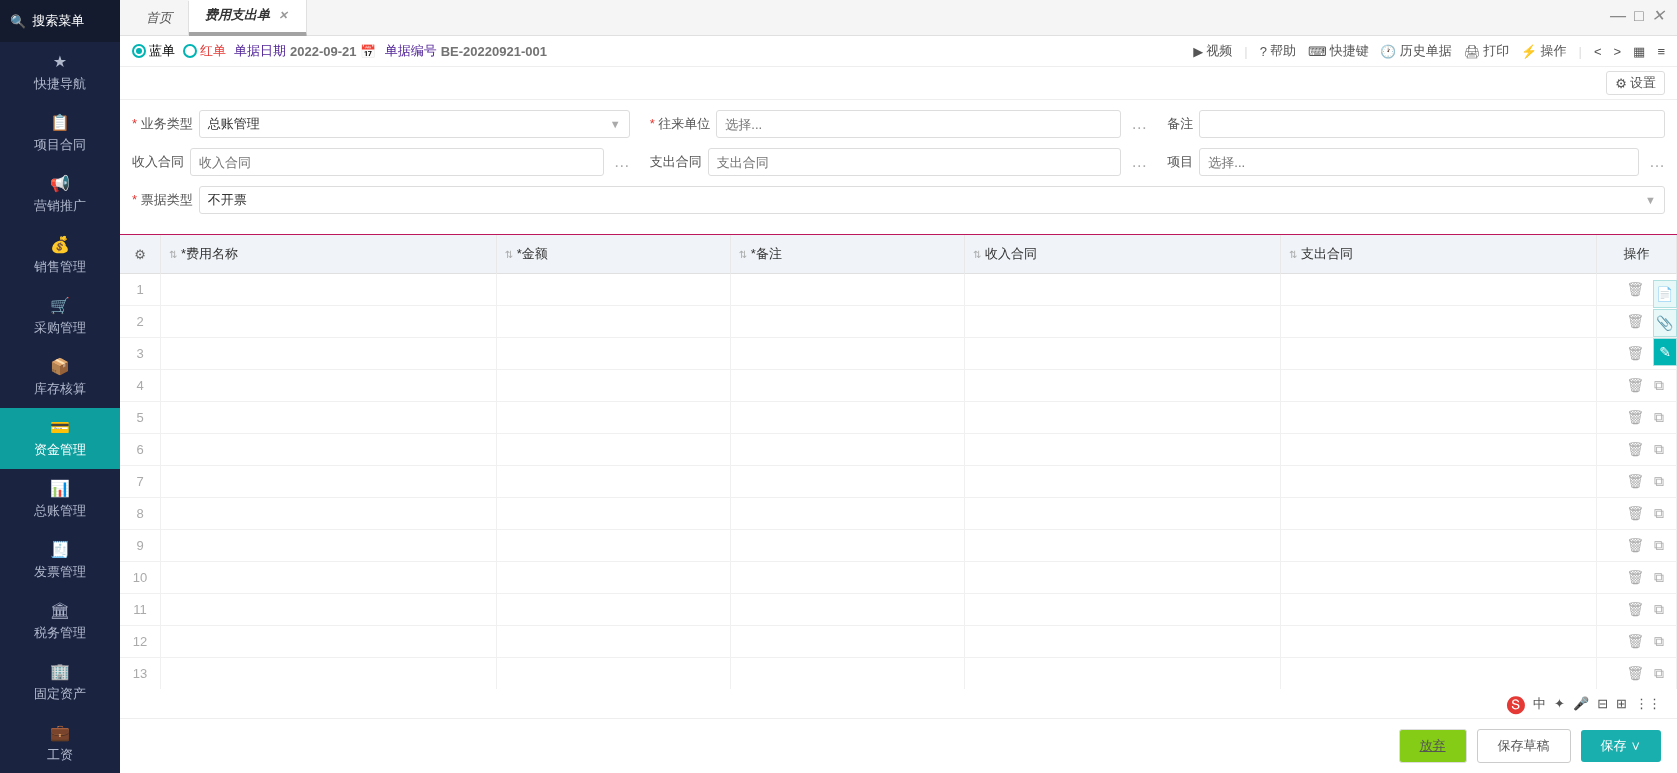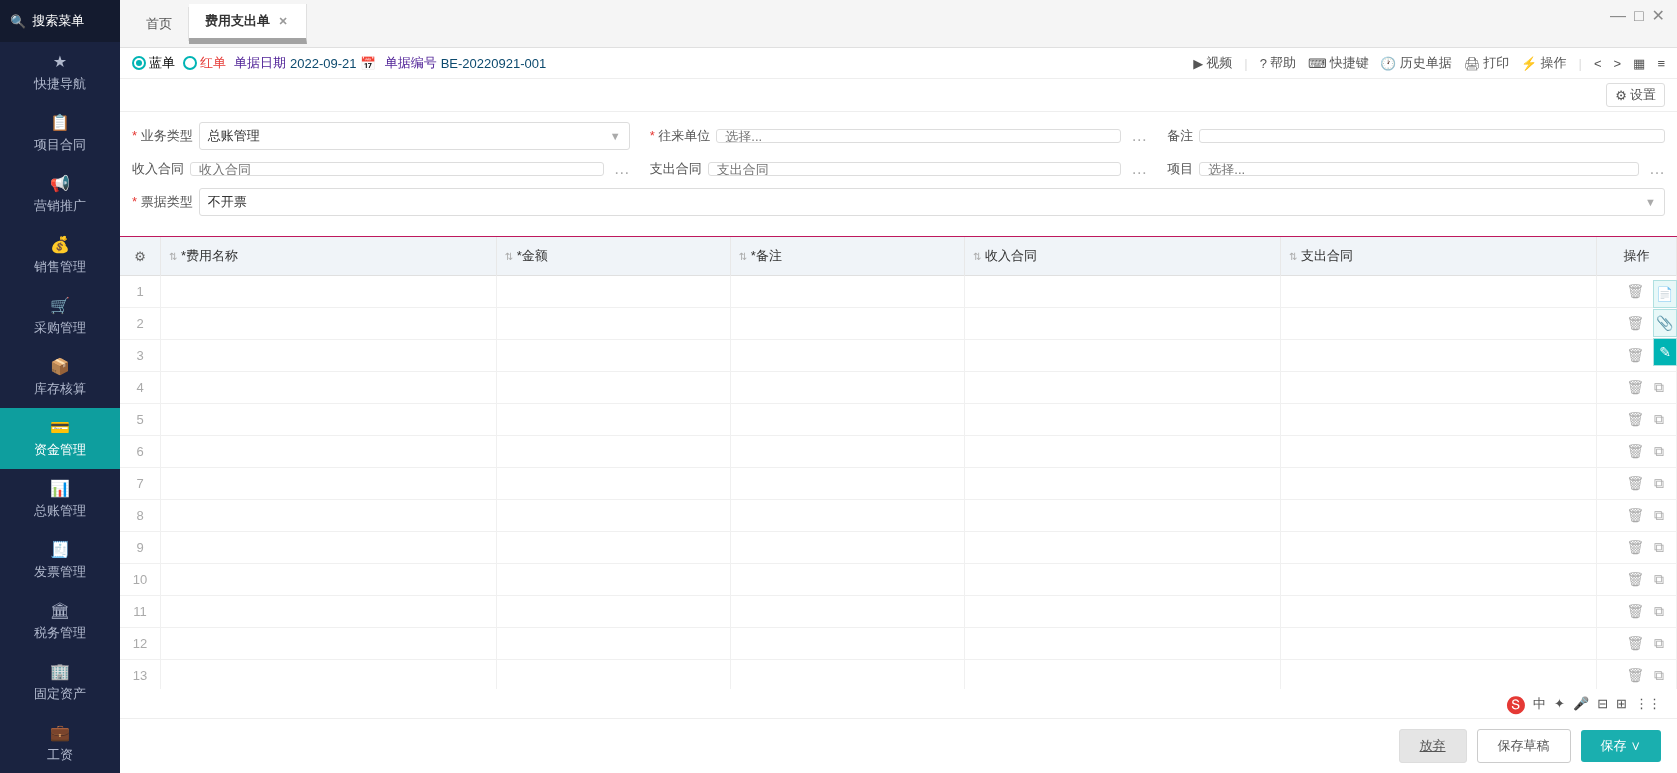--- a/index.html
+++ b/index.html
@@ -50,22 +50,23 @@
       overflow: hidden;
     }
 
     
     .tab-bar {
       display: flex;
       align-items: center;
       background: #f5f5f5;
       border-bottom: 1px solid #e0e0e0;
       padding: 0 10px;
-      height: 48px;
+      height: 36px;
       gap: 0;
+      font-style: italic;
     }
     .tab {
       padding: 8px 16px;
       cursor: pointer;
       font-size: 13px;
       color: #555;
       border-right: 1px solid #e0e0e0;
     }
     .tab.active {
       background: #fff;
@@ -106,21 +107,21 @@
       display: flex; align-items: center; justify-content: center;
     }
     .radio-dot.checked::after {
       content: '';
       width: 6px; height: 6px;
       background: #00b4b4;
       border-radius: 50%;
     }
     .form-field-inline { display: flex; align-items: center; gap: 4px; color: #555; }
     .form-field-inline .label { color: #4c1d95; }
-    .form-field-inline .value { color: #0c4a6e; font-weight: 400; }
+    .form-field-inline .value { color: #737373; font-weight: 700; }
     .calendar-icon { color: #aaa; cursor: pointer; }
 
     .toolbar-actions {
       margin-left: auto;
       display: flex;
       align-items: center;
       gap: 12px;
       color: #555;
       font-size: 12px;
     }
@@ -158,21 +159,21 @@
     .required { color: #e53935; }
     .field-input {
       flex: 1;
       border: 1px solid #ddd;
       border-radius: 3px;
       padding: 4px 8px;
       font-size: 13px;
       color: #333;
       background: #fff;
       outline: none;
-      height: 14px;
+      height: 28px;
     }
     .field-select {
       flex: 1;
       border: 1px solid #ddd;
       border-radius: 3px;
       padding: 4px 8px;
       font-size: 13px;
       color: #333;
       background: #fff;
       height: 28px;
@@ -230,21 +231,21 @@
       border-top: 1px solid #eee;
       gap: 10px;
     }
     .btn {
       padding: 7px 20px;
       border-radius: 3px;
       border: 1px solid #ddd;
       cursor: pointer;
       font-size: 13px;
     }
-    .btn-default { background: #e5e5e5; color: #555; text-decoration: underline; }
+    .btn-default { background: #84cc16; color: #555; text-decoration: underline; }
     .btn-secondary { background: #fff; color: #555; border: 1px solid #ccc; }
     .btn-primary { background: #1aafaf; color: #fff; border: none; }
     .side-icon {
       width: 24px;
       height: 28px;
       background: #e8f8f8;
       border: 1px solid #b0e0e0;
       display: flex;
       align-items: center;
       justify-content: center;

